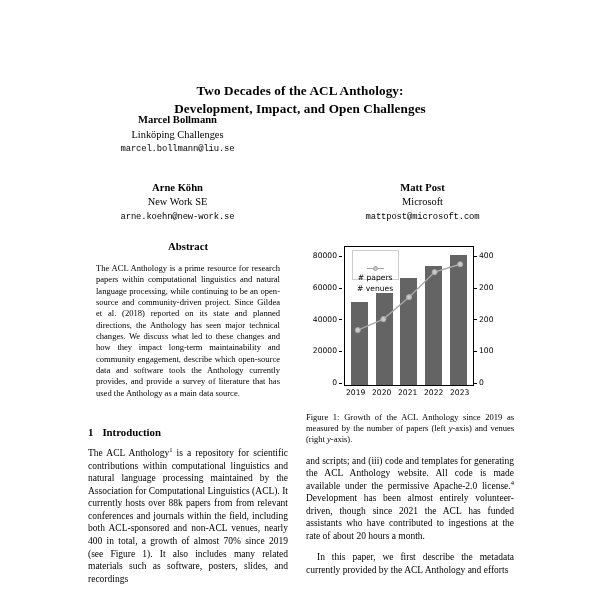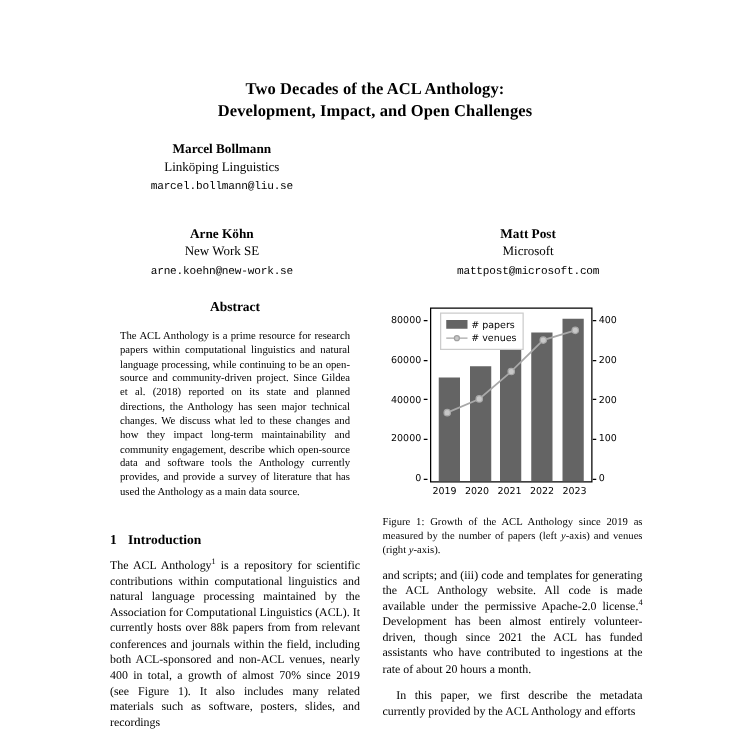--- a/index.html
+++ b/index.html
@@ -29,20 +29,21 @@
     left: 60px;
     top: 62px;
     width: 480px;
     text-align: center;
   }
   .paper-title {
     font-size: 13.2px;
     font-weight: bold;
     line-height: 18px;
     letter-spacing: 0.1px;
+    margin-top: 20px;
   }
 
   
   .authors {
     position: absolute;
     left: 55px;
     top: 113px;
     width: 490px;
   }
   .author-row {
@@ -206,21 +207,22 @@
     top: 10px;
     background: #ffffff;
     border: 0.8px solid #cccccc;
     padding: 3px 5px 3px 4px;
     z-index: 5;
   }
   .legend-row {
     display: flex;
     align-items: center;
     height: 11px;
-    gap: 3px;
+    gap: 19px;
+    flex-direction: column;
   }
   .legend-swatch {
     width: 17px;
     height: 7px;
     background: #646464;
   }
   .legend-line {
     width: 17px;
     height: 7px;
     position: relative;
@@ -269,21 +271,21 @@
     <div class="paper-title">
       <span>Two Decades of the ACL Anthology:</span><br>
       <span>Development, Impact, and Open Challenges</span>
     </div>
   </div>
 
   <div class="authors">
     <div class="author-row">
       <div class="author-cell">
         <div class="author-name">Marcel Bollmann</div>
-        <div class="author-affil">Linköping Linguistics</div>
+        <div class="author-affil">Linköping Challenges</div>
         <div class="author-email">marcel.bollmann@liu.se</div>
       </div>
     </div>
     <div class="author-row">
       <div class="author-cell">
         <div class="author-name">Arne Köhn</div>
         <div class="author-affil">New Work SE</div>
         <div class="author-email">arne.koehn@new-work.se</div>
       </div>
       <div class="author-cell">

